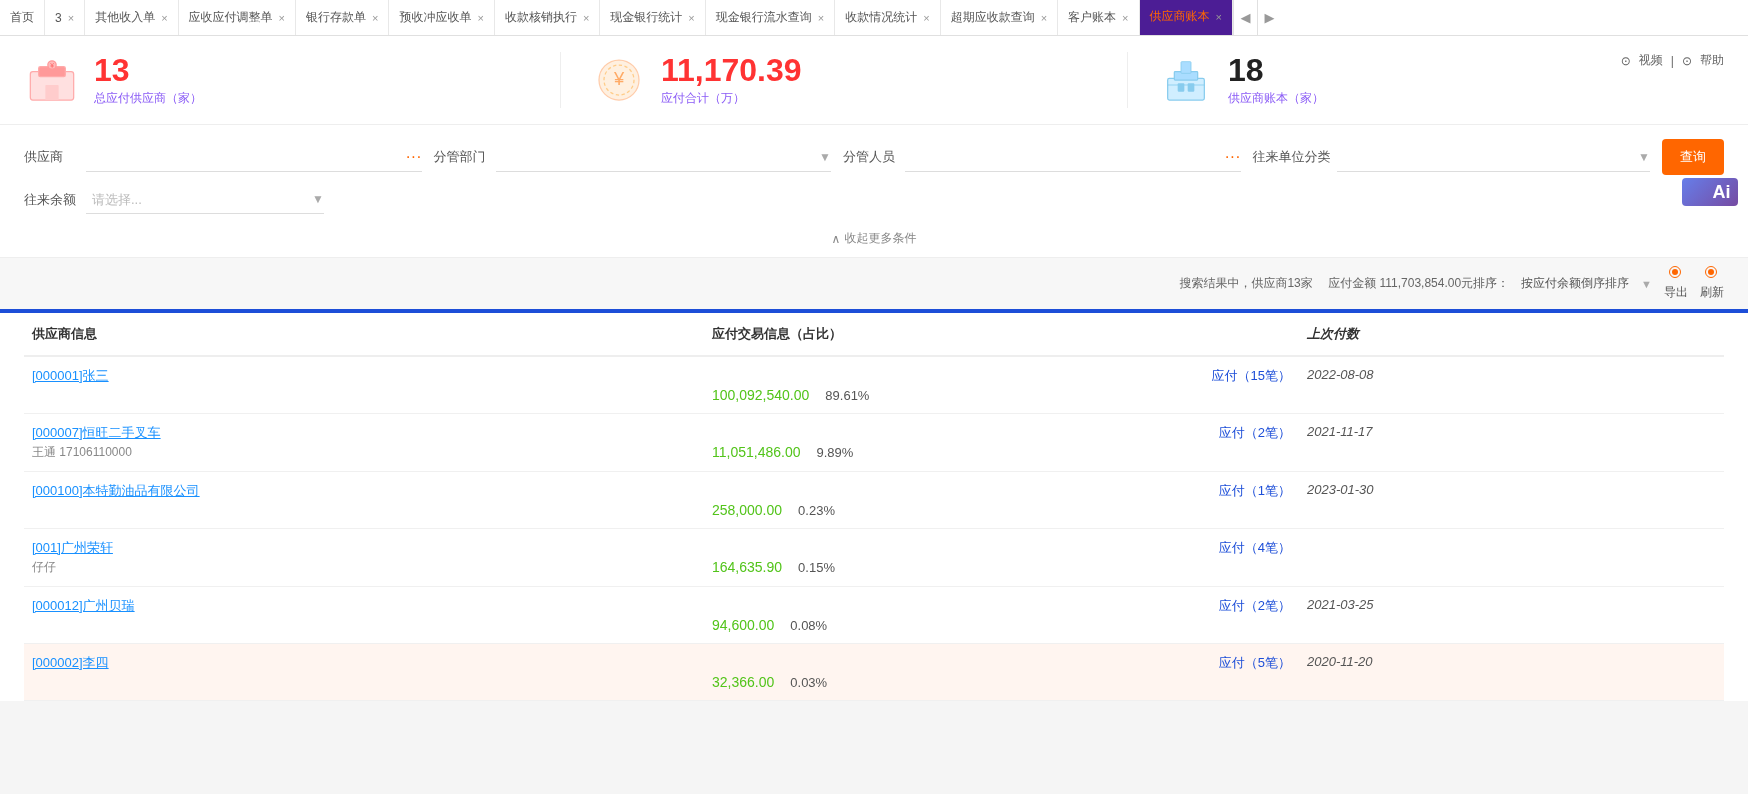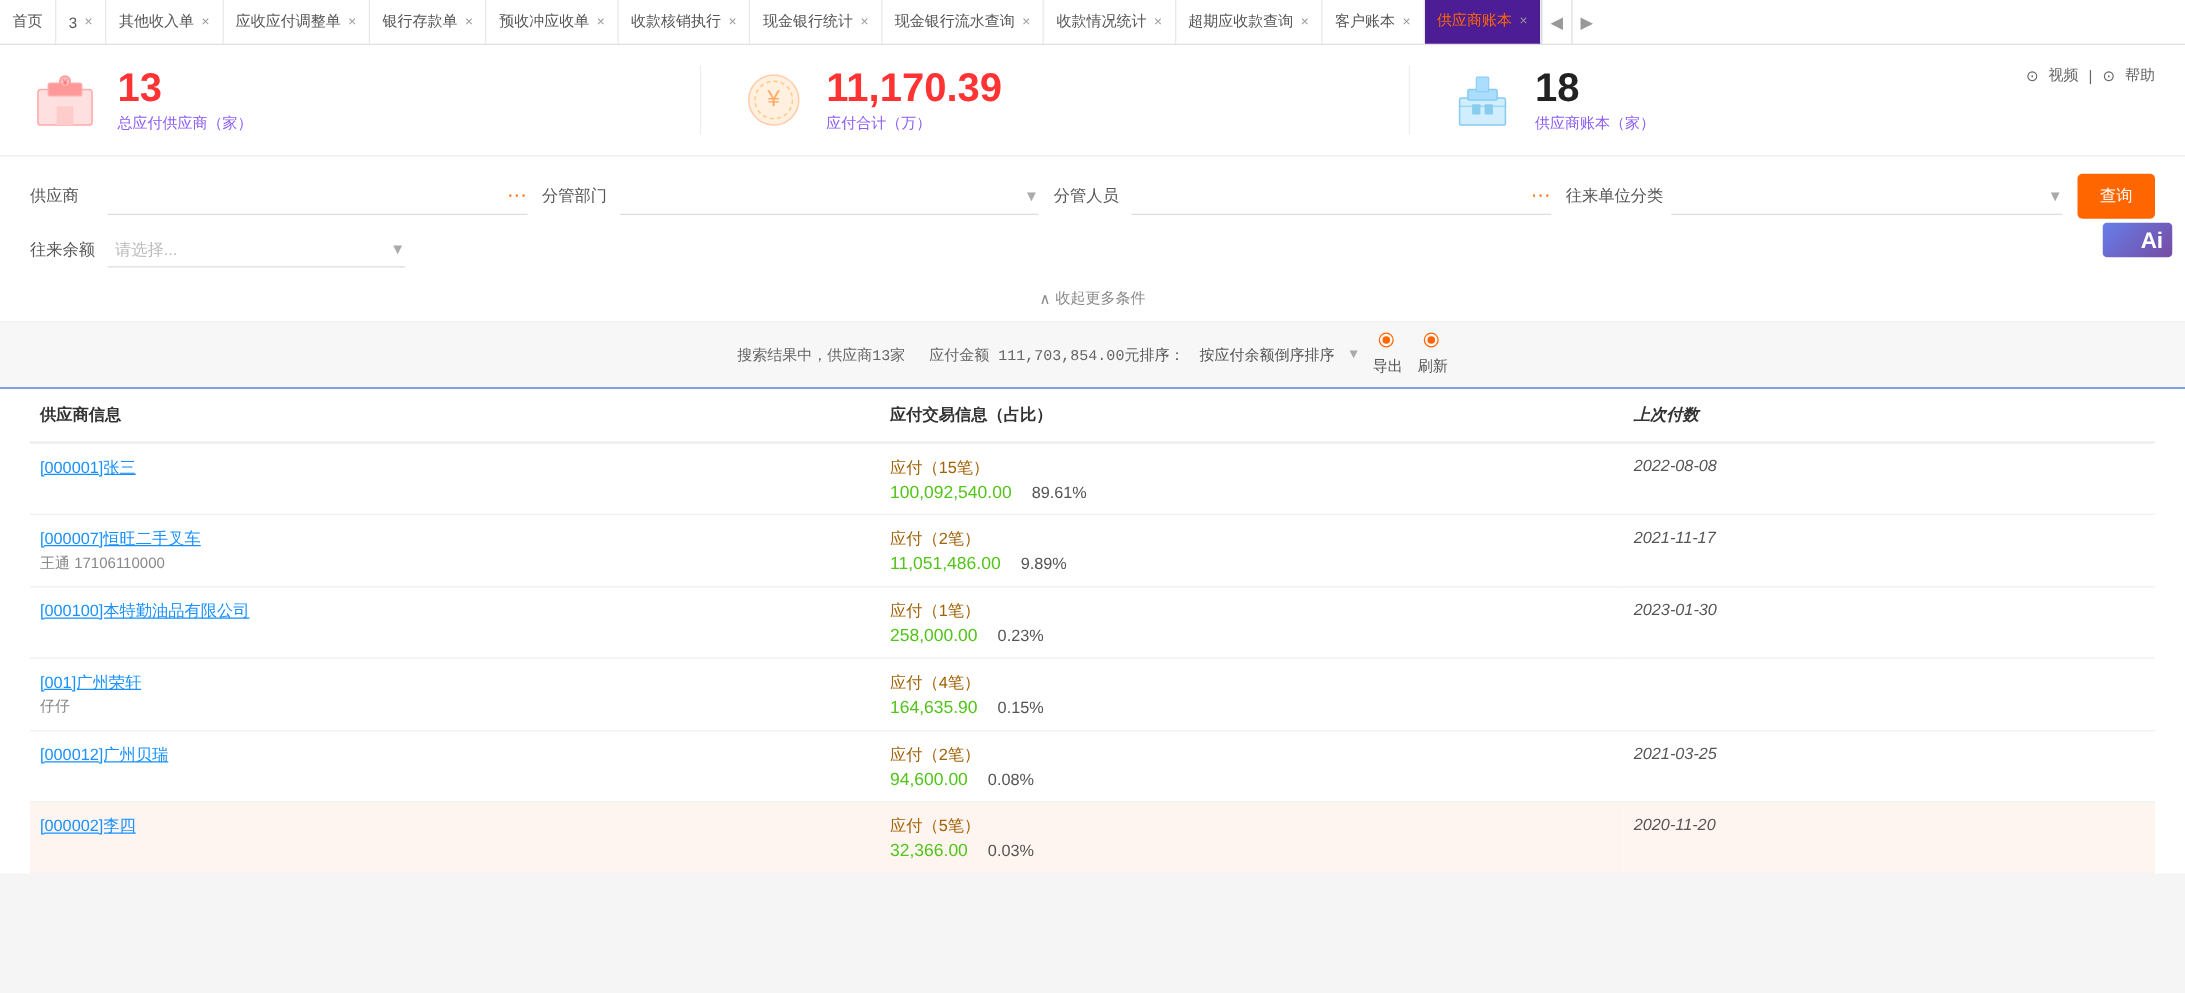--- a/index.html
+++ b/index.html
@@ -171,27 +171,26 @@
       cursor: pointer;
       color: #888;
       font-size: 12px;
       gap: 4px;
     }
 
     
     .results-bar {
       display: flex;
       align-items: center;
-      justify-content: center;
+      justify-content: flex-end;
       background: #f7f7f7;
       padding: 8px 24px;
-      border-bottom: 1px solid #1d4ed8;
+      border-bottom: 4px solid #1d4ed8;
       font-size: 12px;
       color: #666;
-      font-family: Liberation Mono, monospace;
     }
     .results-left { display: flex; gap: 16px; }
     .results-right {
       display: flex;
       align-items: center;
       gap: 12px;
     }
     .sort-label { color: #555; }
     .sort-btn {
       color: #555;
@@ -260,21 +259,21 @@
       vertical-align: top;
     }
     .supplier-link {
       color: #1890ff;
       text-decoration: underline;
       cursor: pointer;
       font-size: 13px;
     }
     .supplier-sub { color: #888; font-size: 12px; margin-top: 2px; }
     .amount-green { color: #52c41a; font-size: 14px; font-weight: 500; }
-    .amount-label { color: #a16207; font-size: 13px; margin-bottom: 2px; }
+    .amount-label { color: #1d4ed8; font-size: 13px; margin-bottom: 2px; text-align: right; }
     .percentage { color: #555; font-size: 13px; margin-left: 16px; }
     .date-text { color: #555; font-size: 13px; }
 
     .col-supplier { width: 40%; }
     .col-transaction { width: 35%; }
     .col-lastpay { width: 25%; font-style: italic; }
 
     
     .table-wrapper {
       overflow-y: auto;

